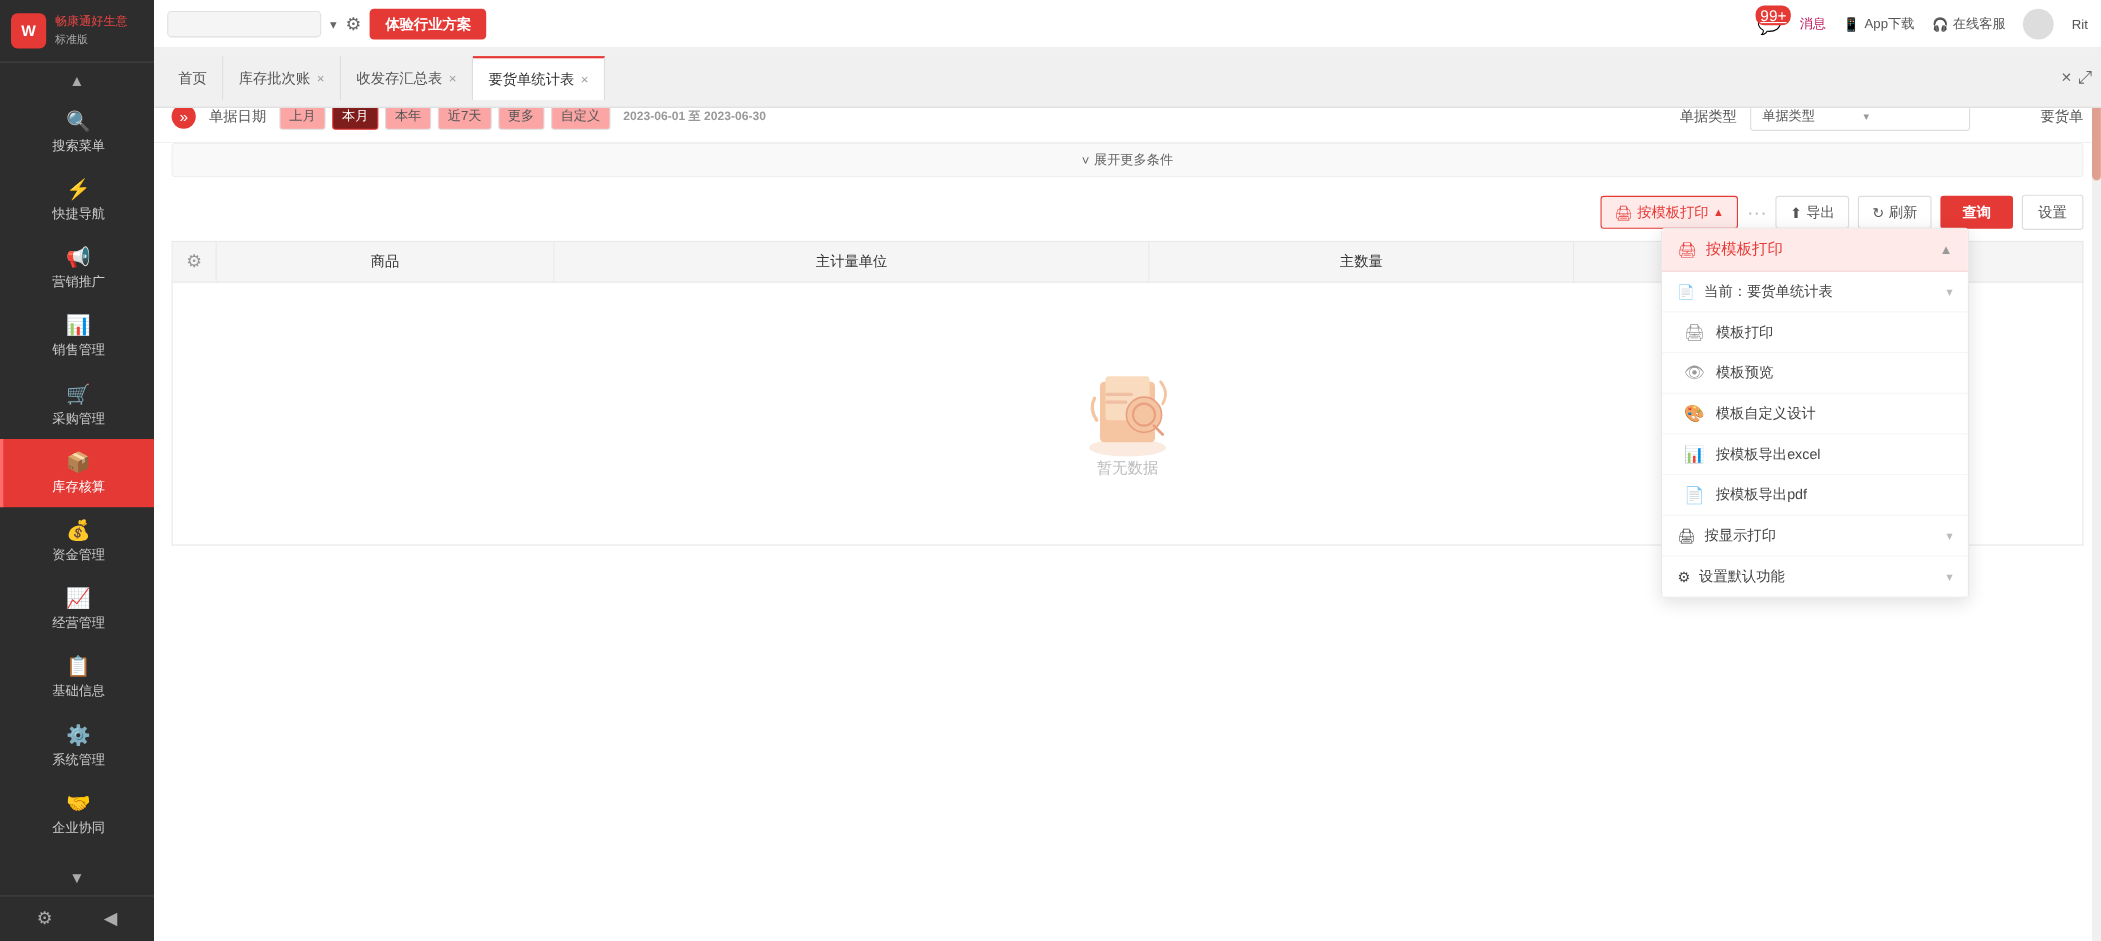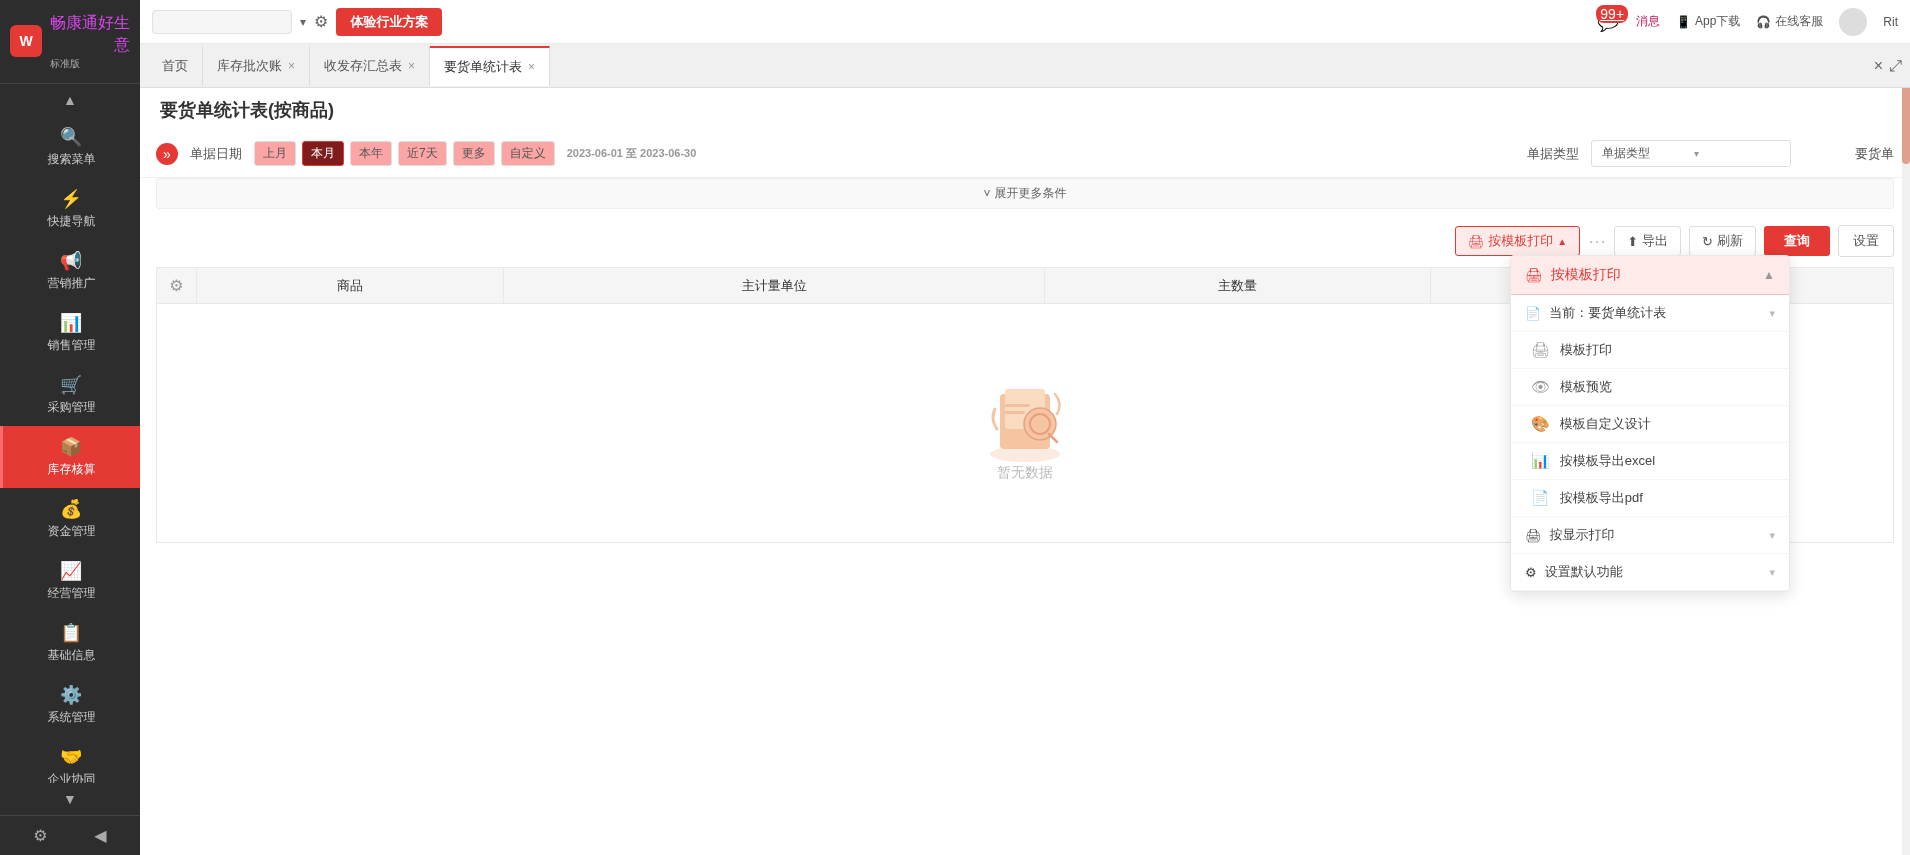--- a/index.html
+++ b/index.html
@@ -11,21 +11,21 @@
       background: #2d2d2d; color: #ccc; display: flex; flex-direction: column;
       z-index: 100;
     }
     .sidebar-logo {
       display: flex; align-items: center; padding: 12px 10px; border-bottom: 1px solid #444;
     }
     .sidebar-logo-icon {
       width: 32px; height: 32px; background: #e53935; border-radius: 6px;
       display: flex; align-items: center; justify-content: center; color: white; font-size: 14px; font-weight: bold; margin-right: 8px; flex-shrink: 0;
     }
-    .sidebar-logo-text { font-size: 16px; color: #d946ef; line-height: 1.4; text-align: right; }
+    .sidebar-logo-text { font-size: 11px; color: #ef4444; line-height: 1.4; text-align: right; }
     .sidebar-logo-sub { font-size: 10px; color: #aaa; }
 
     .sidebar-nav { flex: 1; overflow-y: auto; }
     .sidebar-nav::-webkit-scrollbar { width: 4px; }
     .sidebar-nav::-webkit-scrollbar-thumb { background: #555; }
 
     .nav-item {
       display: flex; flex-direction: column; align-items: center; justify-content: center;
       padding: 10px 8px; cursor: pointer; color: #ccc; font-size: 12px;
       border-left: 3px solid transparent; transition: background 0.2s;
@@ -70,21 +70,21 @@
     }
     .topbar-icon { font-size: 18px; color: #555; }
     .topbar-link { font-size: 12px; color: #555; cursor: pointer; display: flex; align-items: center; gap: 4px; }
     .topbar-avatar {
       width: 28px; height: 28px; background: #ddd; border-radius: 50%; cursor: pointer;
     }
     .topbar-username { font-size: 12px; color: #555; cursor: pointer; }
 
     
     .tabbar {
-      position: fixed; left: 140px; top: 44px; right: 0; height: 44px;
+      position: fixed; left: 140px; top: 44px; right: 0; height: 54px;
       background: #f0f0f0; display: flex; align-items: center;
       border-bottom: 1px solid #ddd; z-index: 98; padding: 0 8px;
     }
     .tab-item {
       display: flex; align-items: center; padding: 0 14px; height: 40px;
       cursor: pointer; font-size: 13px; color: #555; border-right: 1px solid #ddd;
       white-space: nowrap; background: #f0f0f0;
     }
     .tab-item.active { background: #fff; color: #333; border-top: 2px solid #e53935; font-weight: 500; }
     .tab-item.home { font-size: 13px; }
@@ -353,21 +353,20 @@
     <span class="tab-close">×</span>
   </div>
   <div class="tabbar-spacer"></div>
   <div class="tabbar-actions">
     <button class="tabbar-action-btn">×</button>
     <button class="tabbar-action-btn">⤢</button>
   </div>
 </div>
 
 <div class="main-content">
-  <div class="page-header">要货单统计表(按商品)</div>
 
   <div class="filter-section">
     <div class="filter-row">
       <button class="filter-expand-btn">»</button>
       <span class="filter-label">单据日期</span>
       <div class="filter-date-options">
         <button class="date-btn">上月</button>
         <button class="date-btn active">本月</button>
         <button class="date-btn">本年</button>
         <button class="date-btn">近7天</button>

